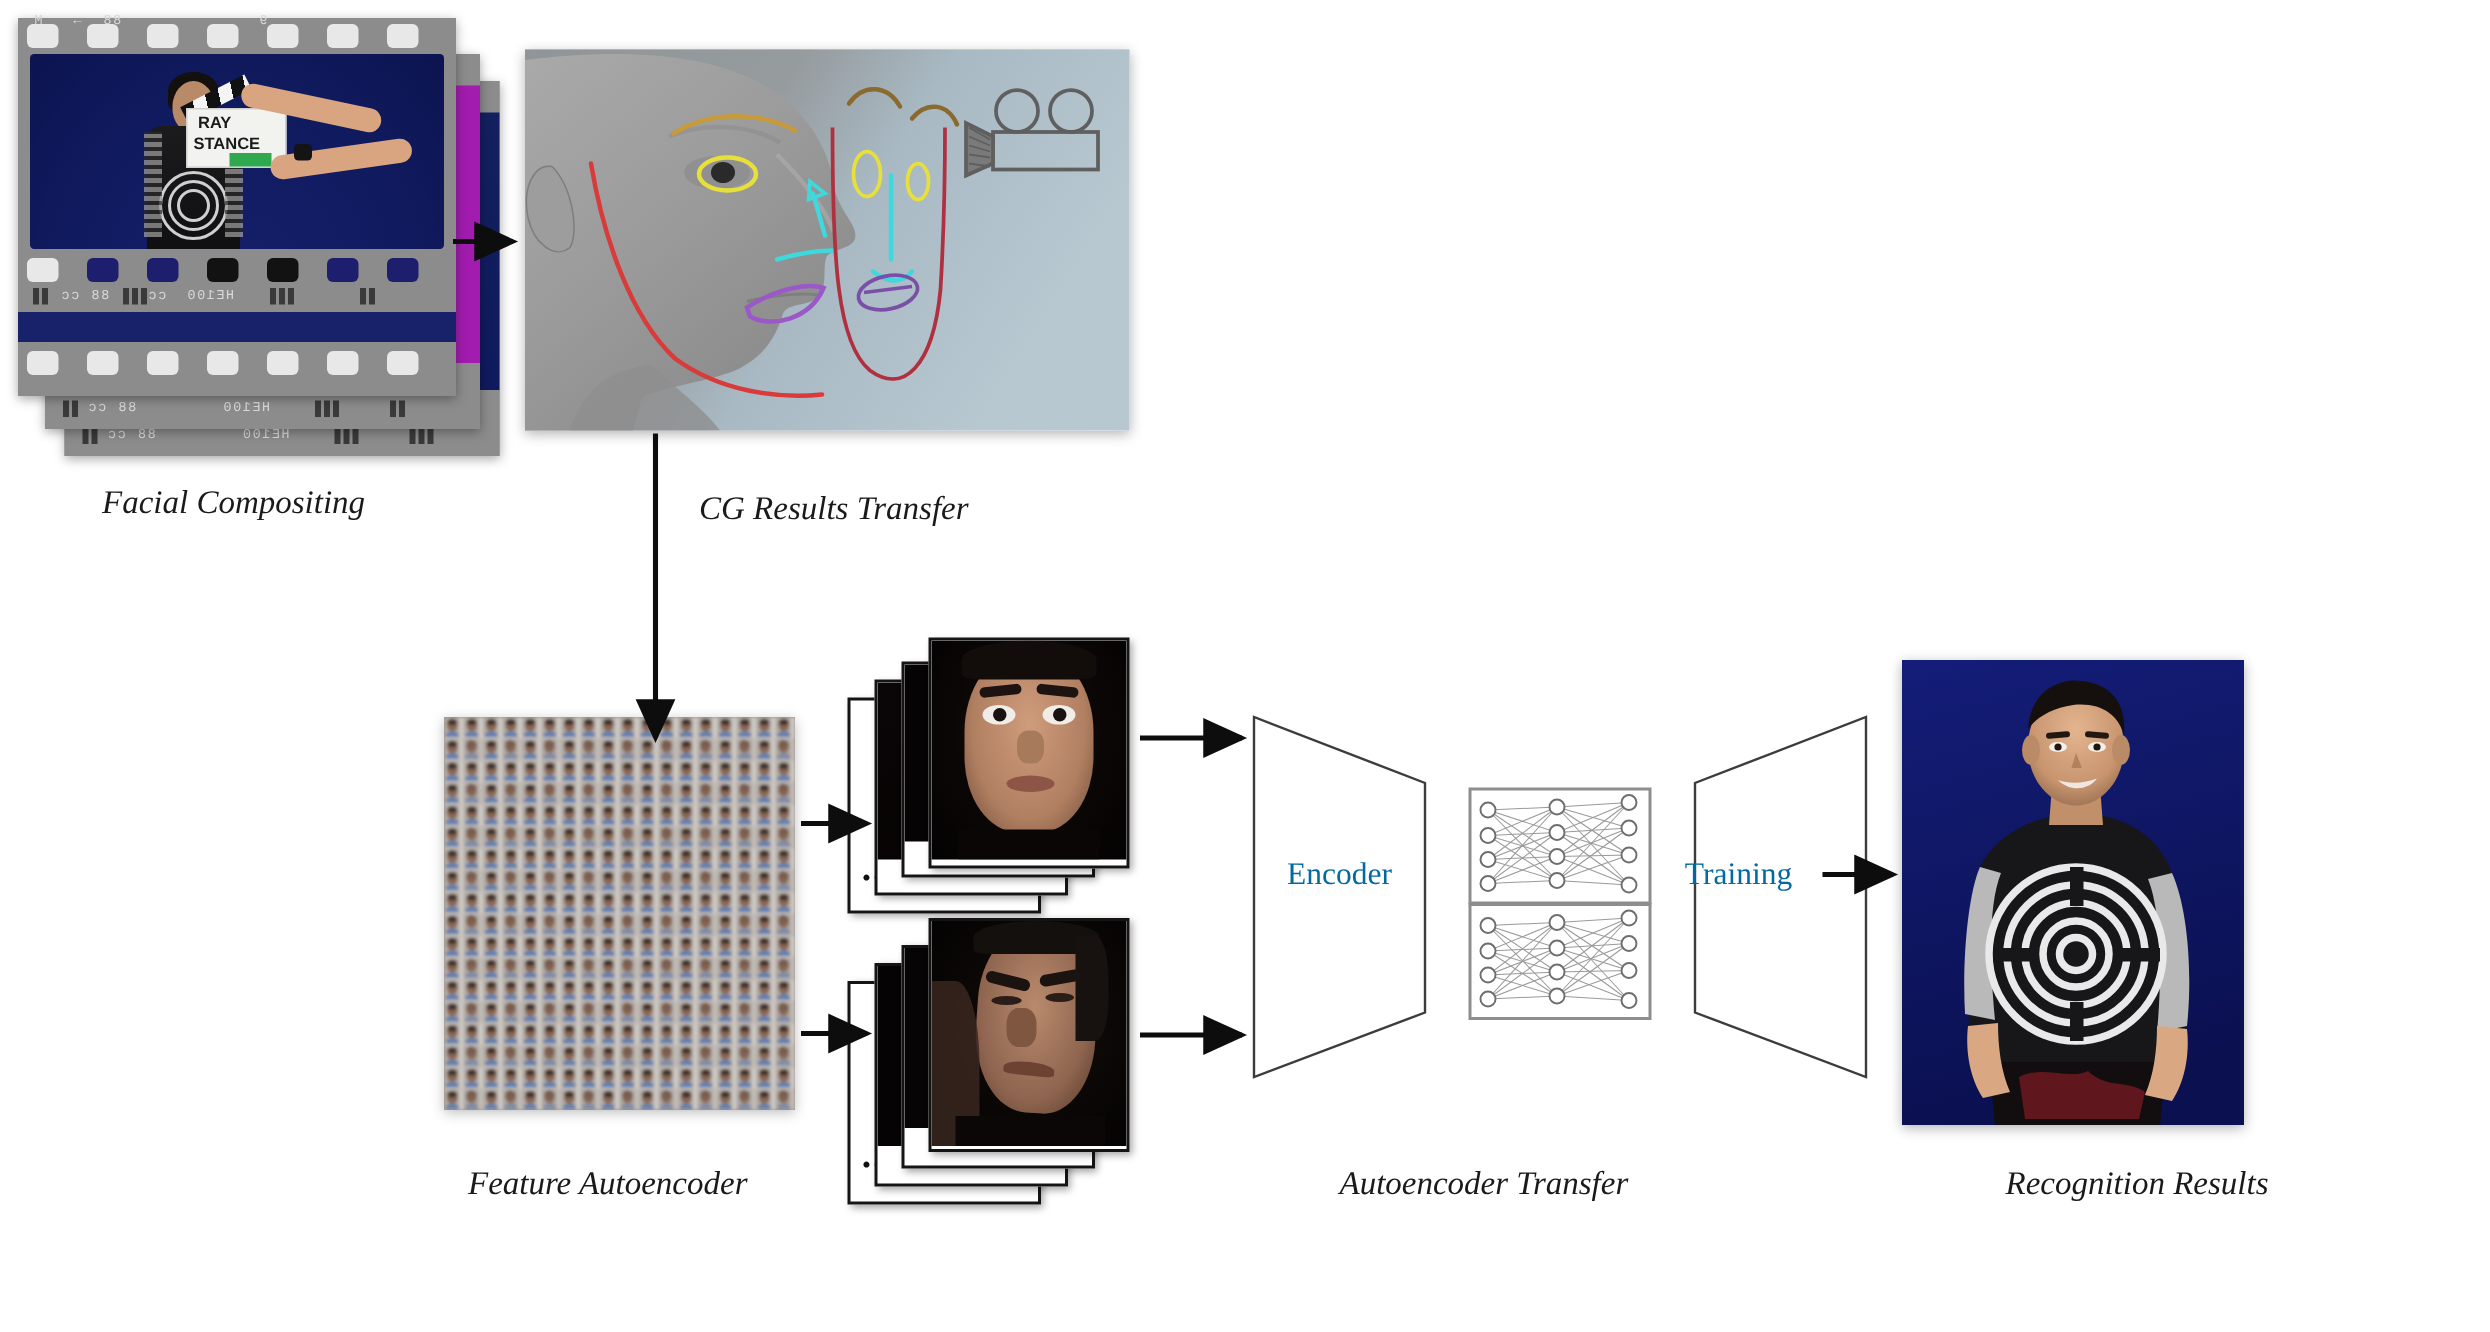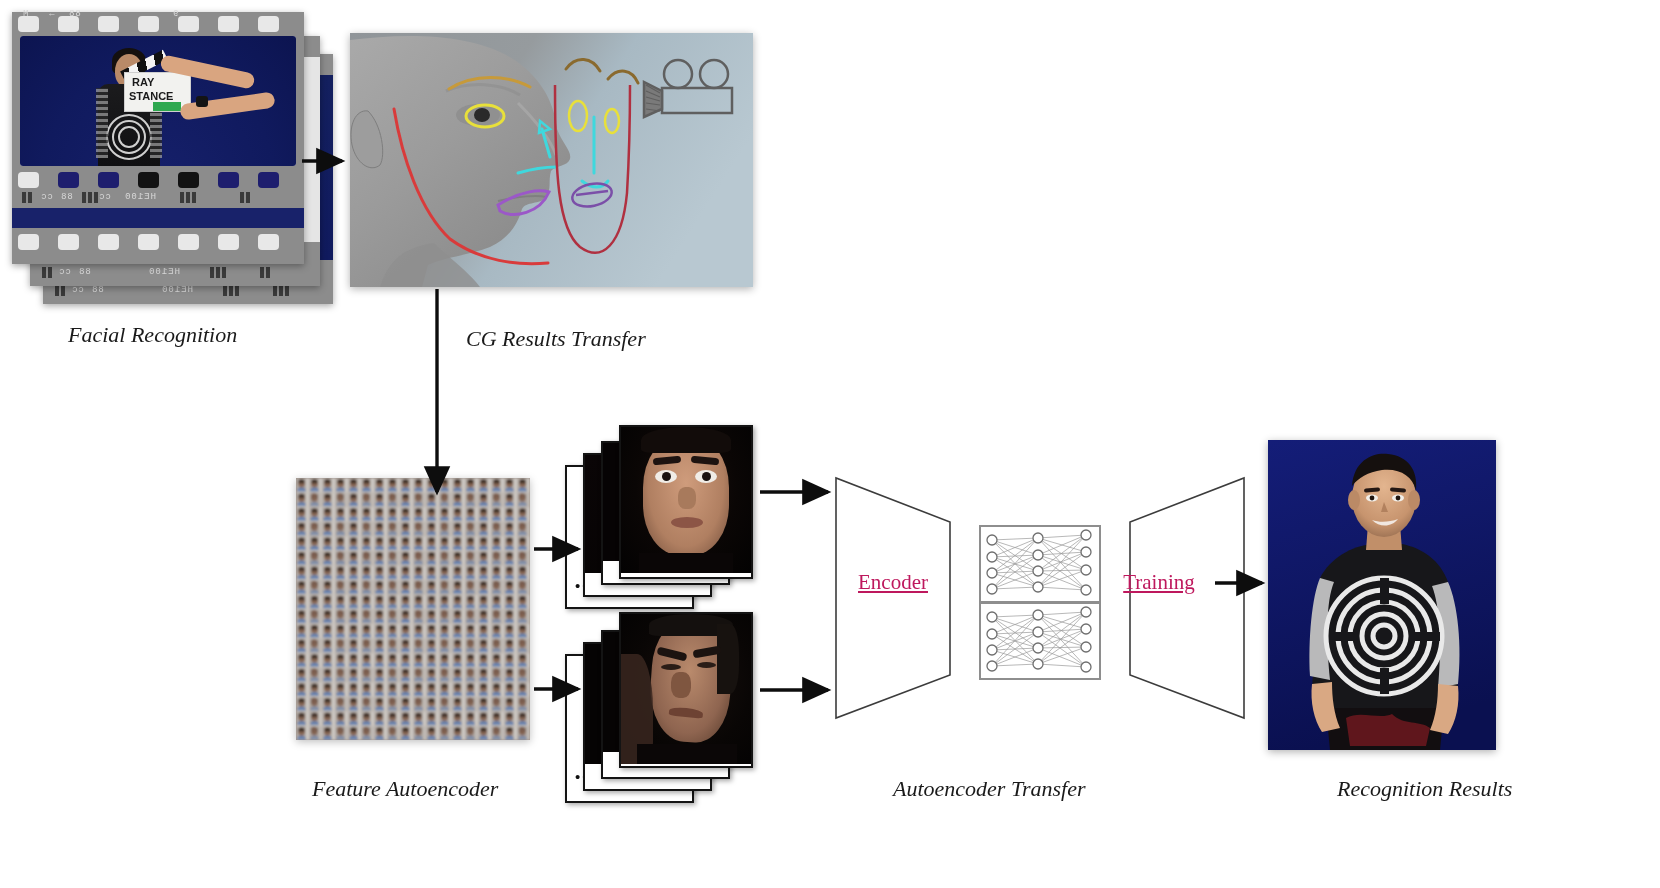--- a/index.html
+++ b/index.html
@@ -10,21 +10,21 @@
   .caption{position:absolute;font-style:italic;color:#1a1a1a;
            font-family:"Liberation Serif", serif;white-space:nowrap;}
 
   
   .filmstack{position:absolute;}
   .filmframe{position:absolute;background:#8c8c8c;
              box-shadow:0 2px 7px rgba(0,0,0,.35);}
   .perf{position:absolute;width:21px;height:16px;border-radius:4px;background:#e8e8e8;}
   .perf.dk{background:#1e1e6e;}
   .perf.blk{background:#121212;}
-  .filmimg{position:absolute;background:#e5e5e5;overflow:hidden;}
+  .filmimg{position:absolute;background:#a21caf;overflow:hidden;}
   .edgecode{position:absolute;color:#d8d8d8;font-size:9px;
             font-family:"Liberation Mono", monospace;transform:scaleX(-1);letter-spacing:1px;}
   .tickgrp{position:absolute;height:11px;}
   .tick{position:absolute;width:4px;height:11px;background:#3a3a3a;}
 
   
   .perf-photo{position:absolute;inset:0;background:
       radial-gradient(ellipse at 50% 120%, #16206b 0%, #101a5e 60%, #0c1450 100%);}
   .body-suit{position:absolute;background:#18181a;}
   .head{position:absolute;border-radius:50% 50% 45% 45%;background:#b98a68;}
@@ -47,22 +47,22 @@
   .texture{position:absolute;box-shadow:0 2px 8px rgba(0,0,0,.25);overflow:hidden;
            background-color:#9a8c83;}
 
   
   .cardstack{position:absolute;}
   .card{position:absolute;background:#ffffff;border:2px solid #141414;
         box-shadow:2px 2px 5px rgba(0,0,0,.35);overflow:hidden;}
   .cardimg{position:absolute;background:#050505;overflow:hidden;}
   .dots{position:absolute;color:#111;font-size:15px;letter-spacing:2px;
         font-family:"Liberation Sans",sans-serif;}
-  .aelabel{position:absolute;font-family:"Liberation Serif",serif;color:#be185d;
-           white-space:nowrap;text-decoration:underline;}
+  .aelabel{position:absolute;font-family:"Liberation Serif",serif;color:#0369a1;
+           white-space:nowrap;}
 
   
   .result{position:absolute;background:#0f1968;overflow:hidden;
           box-shadow:0 2px 8px rgba(0,0,0,.3);}
 
   svg{position:absolute;left:0;top:0;overflow:visible;}
 </style>
 </head>
 <body>
 
@@ -242,21 +242,21 @@
         <div class="perf" style="left:42px;top:0;"></div>
         <div class="perf" style="left:82px;top:0;"></div>
         <div class="perf" style="left:122px;top:0;"></div>
         <div class="perf" style="left:162px;top:0;"></div>
         <div class="perf" style="left:202px;top:0;"></div>
         <div class="perf" style="left:242px;top:0;"></div>
       </div>
     </div>
   </div>
 
-  <div class="caption" style="left:68px;top:322px;font-size:22px;">Facial Recognition</div>
+  <div class="caption" style="left:68px;top:322px;font-size:22px;">Facial Compositing</div>
 
   <div class="cgpanel" style="left:350px;top:33px;width:403px;height:254px;">
     <svg width="403" height="254" viewBox="0 0 403 254">
       <defs>
         <linearGradient id="bgGrad" x1="0" y1="0" x2="1" y2="0.4">
           <stop offset="0%" stop-color="#909599"></stop>
           <stop offset="40%" stop-color="#969b9e"></stop>
           <stop offset="62%" stop-color="#a8b9c3"></stop>
           <stop offset="100%" stop-color="#b8c8d1"></stop>
         </linearGradient>

